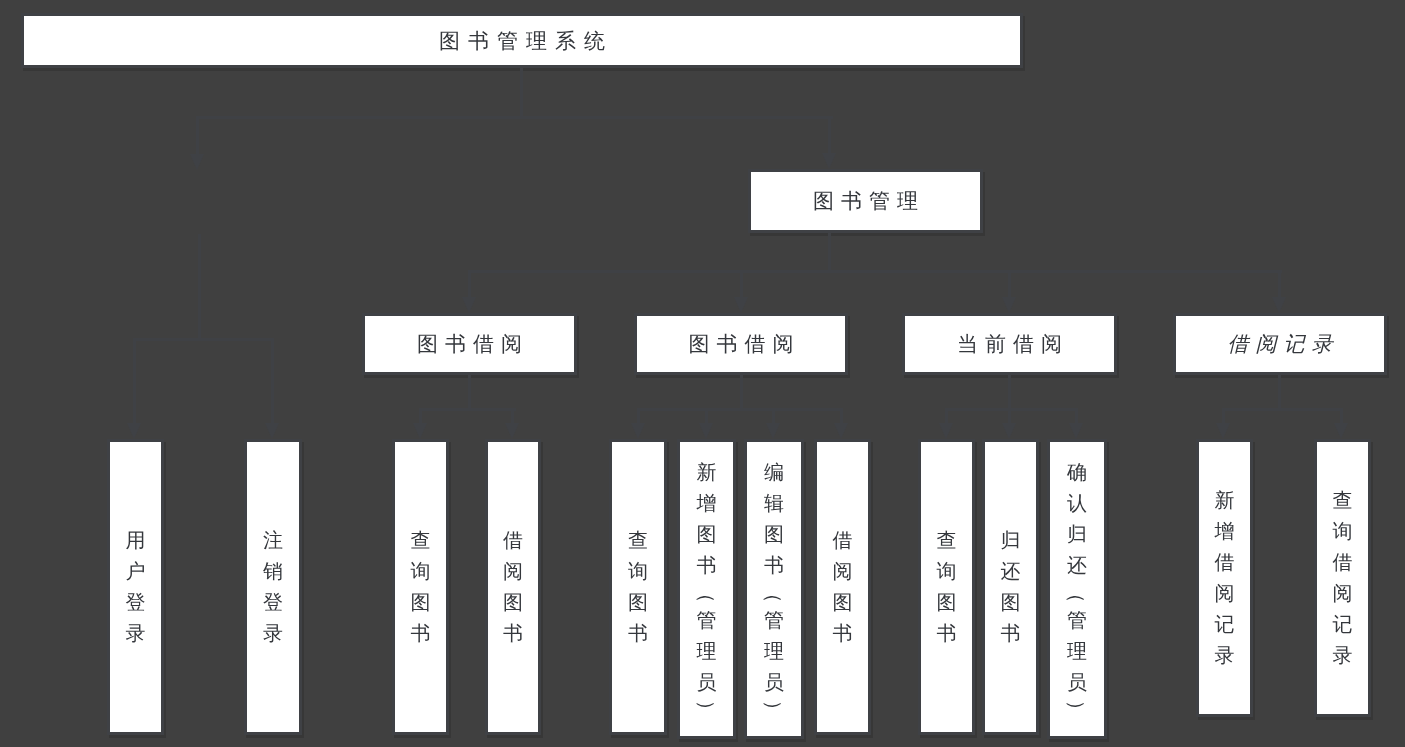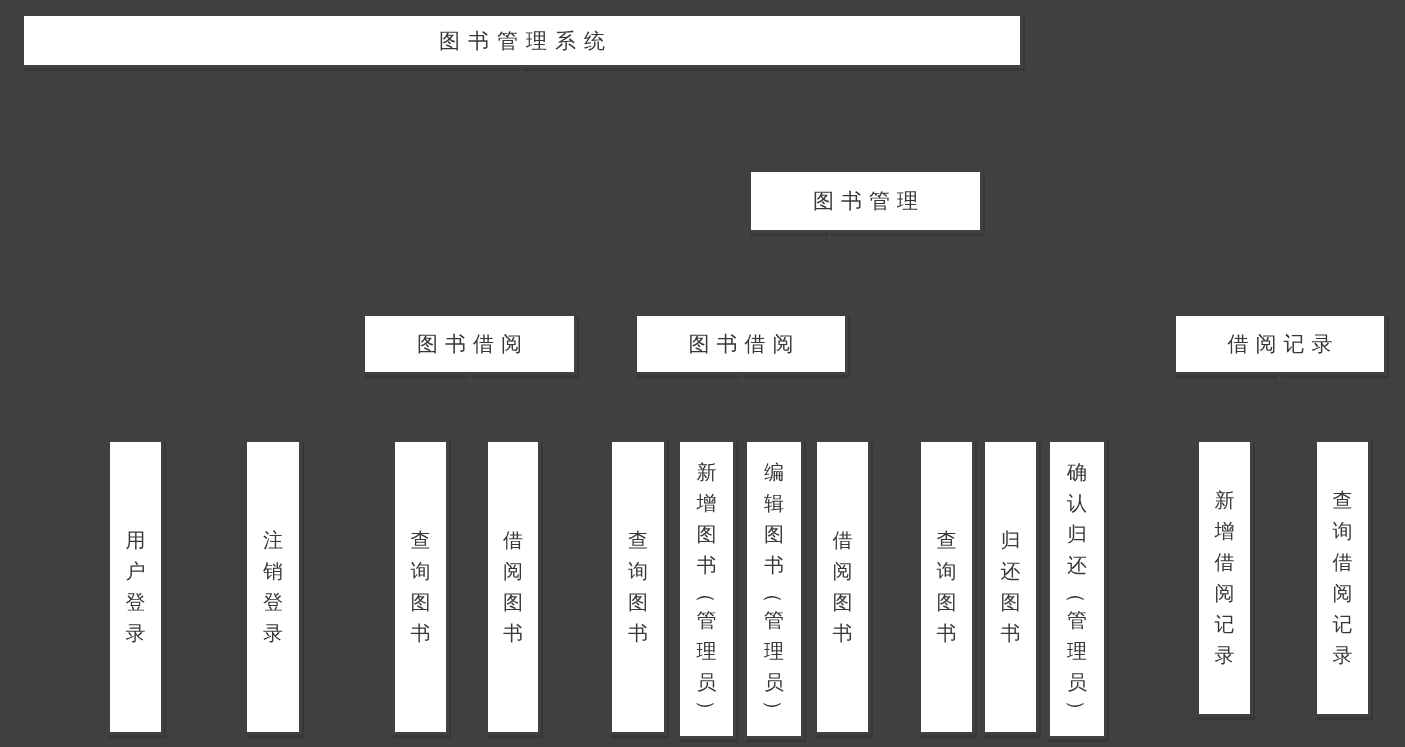--- a/index.html
+++ b/index.html
@@ -91,22 +91,25 @@
   </div>
 
   <div class="box" style="left:362px; top:313px; width:215px; height:62px;">
     <span class="lbl">图书借阅</span>
   </div>
 
   <div class="box" style="left:634px; top:313px; width:214px; height:62px;">
     <span class="lbl">图书借阅</span>
   </div>
 
-
-  <div class="box" style="left:1173px; top:313px; width:214px; height:62px;">
+  <div class="box" style="left:902px; top:313px; width:215px; height:62px;">
+    <span class="lbl">当前借阅</span>
+  </div>
+
+  <div class="box" style="left:1173px; top:313px; width:214px; height:62px;font-style:italic;">
     <span class="lbl">借阅记录</span>
   </div>
 
   <div class="vbox" style="left:107px; top:439px; width:57px; height:296px;">
       <span class="vch">用</span>
       <span class="vch">户</span>
       <span class="vch">登</span>
       <span class="vch">录</span>
     </div>
 

